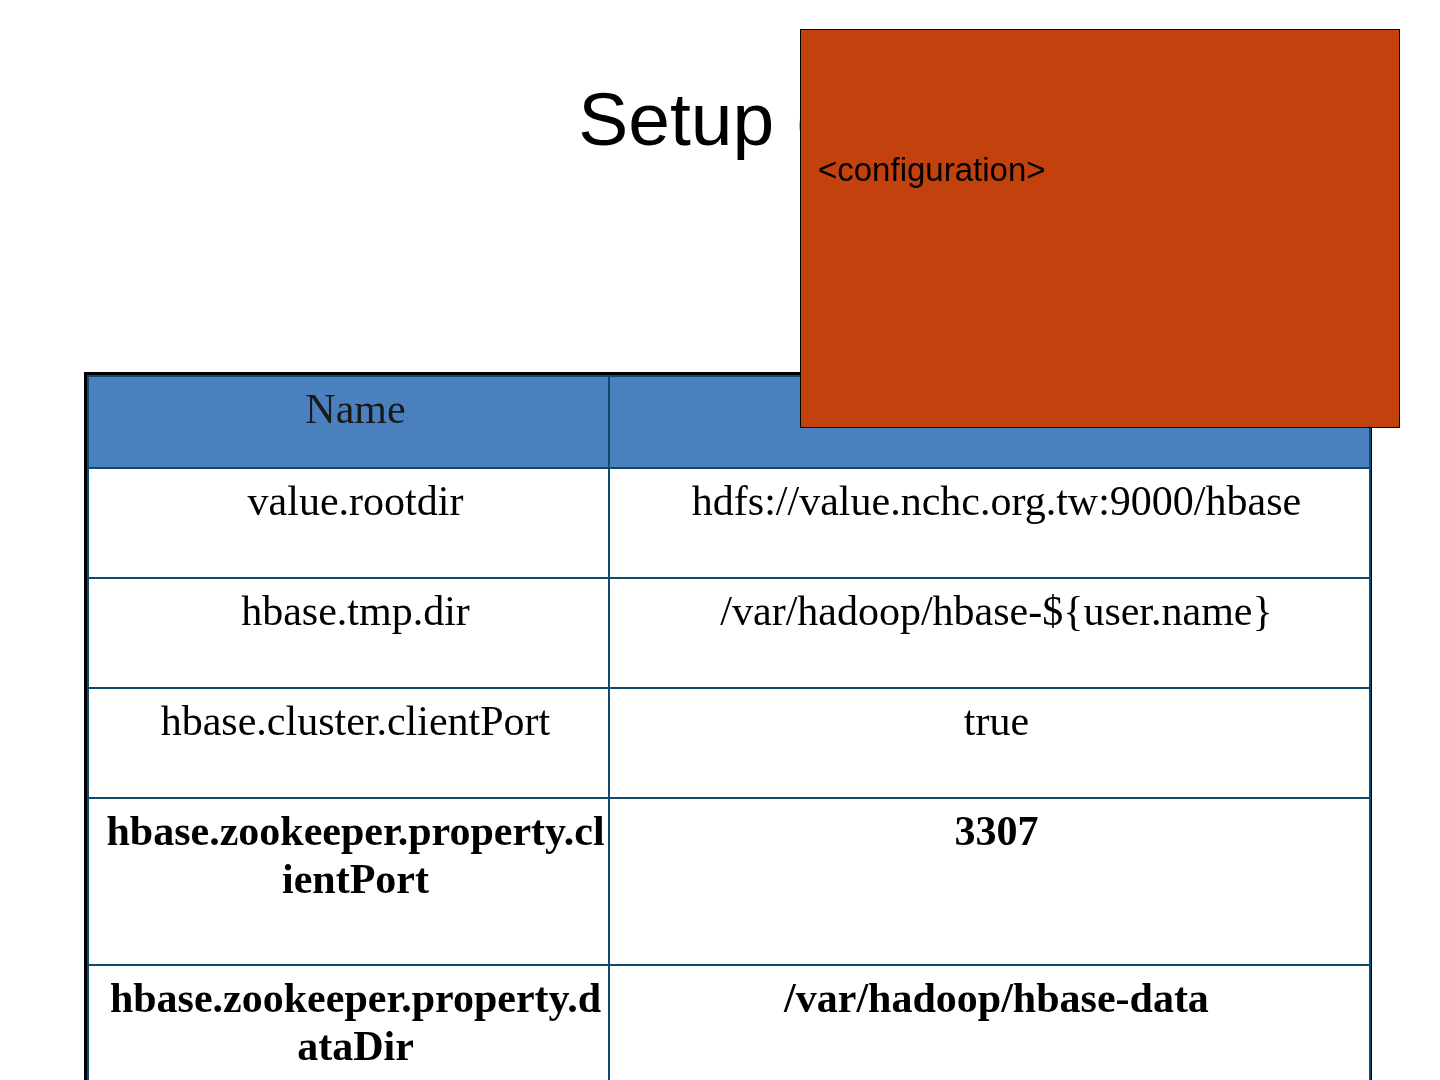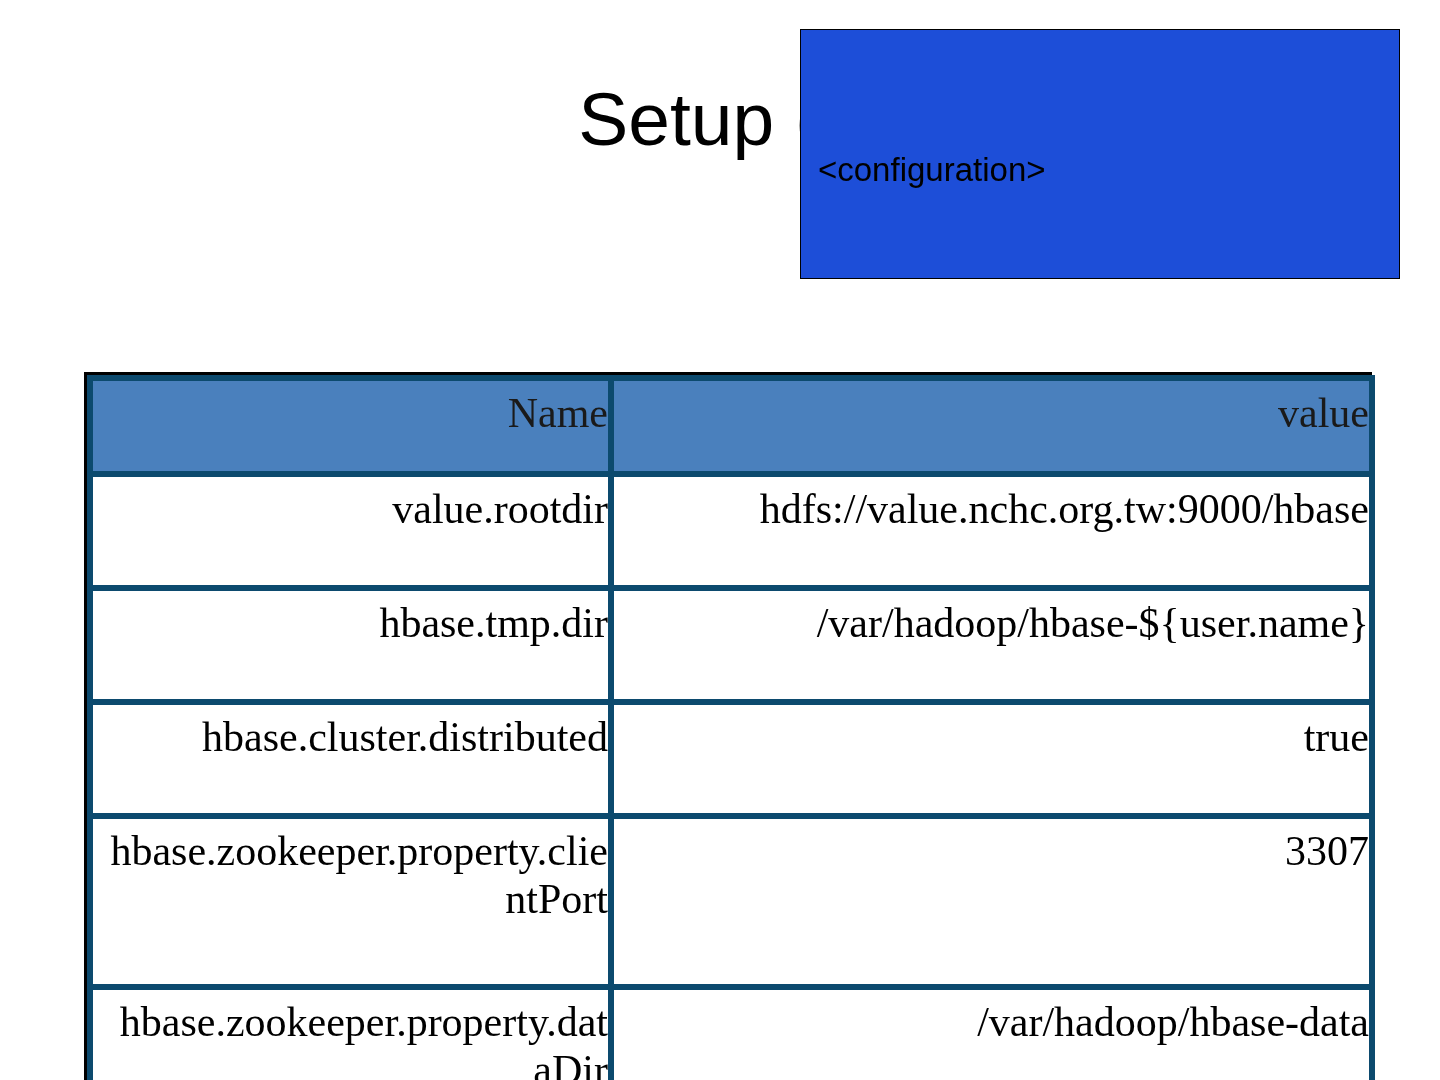--- a/index.html
+++ b/index.html
@@ -32,22 +32,22 @@
     white-space: pre;
     z-index: 1;
   }
 
   
   #config-box {
     position: absolute;
     left: 800px;
     top: 29px;
     width: 600px;
-    height: 250px;
-    background: #1d4ed8;
+    height: 399px;
+    background: #c2410c;
     border: 1px solid #000000;
     box-sizing: border-box;
     z-index: 3;
     overflow: hidden;
   }
   #config-code {
     font-family: "Liberation Sans", sans-serif;
     font-size: 33px;
     line-height: 50px;
     color: #000000;
@@ -69,40 +69,41 @@
     border-collapse: collapse;
     table-layout: fixed;
     z-index: 2;
     background: #ffffff;
   }
   #config-table col.col-name { width: 521px; }
   #config-table col.col-value { width: 761px; }
 
   #config-table th,
   #config-table td {
-    border: 6px solid #0c4a6e;
+    border: 2px solid #0c4a6e;
     vertical-align: top;
-    text-align: right;
+    text-align: center;
     font-family: "Liberation Serif", serif;
     font-weight: 400;
     font-size: 42px;
     line-height: 48px;
     color: #000000;
     padding: 8px 0 18px 14px;
     word-break: break-word;
     overflow-wrap: break-word;
   }
   #config-table thead th {
     background: #4a80bd;
     color: #1a1a1a;
     padding-bottom: 12px;
     height: 70px;
   }
   #config-table tbody tr.tall td {
     height: 139px;
+    font-weight: bold;
   }
   #config-table tbody tr td {
     height: 82px;
   }
   
   #config-table {
     outline: none;
   }
   #table-wrap {
     position: absolute;
@@ -153,21 +154,21 @@
       <tbody>
         <tr>
           <td class="nowrap-cell">value.rootdir</td>
           <td class="nowrap-cell">hdfs://value.nchc.org.tw:9000/hbase</td>
         </tr>
         <tr>
           <td class="nowrap-cell">hbase.tmp.dir</td>
           <td class="nowrap-cell">/var/hadoop/hbase-${user.name}</td>
         </tr>
         <tr>
-          <td class="nowrap-cell">hbase.cluster.distributed</td>
+          <td class="nowrap-cell">hbase.cluster.clientPort</td>
           <td class="nowrap-cell">true</td>
         </tr>
         <tr class="tall">
           <td class="nowrap-cell">hbase.zookeeper.property.clientPort</td>
           <td class="nowrap-cell">3307</td>
         </tr>
         <tr class="tall">
           <td class="nowrap-cell">hbase.zookeeper.property.dataDir</td>
           <td class="nowrap-cell">/var/hadoop/hbase-data</td>
         </tr>

